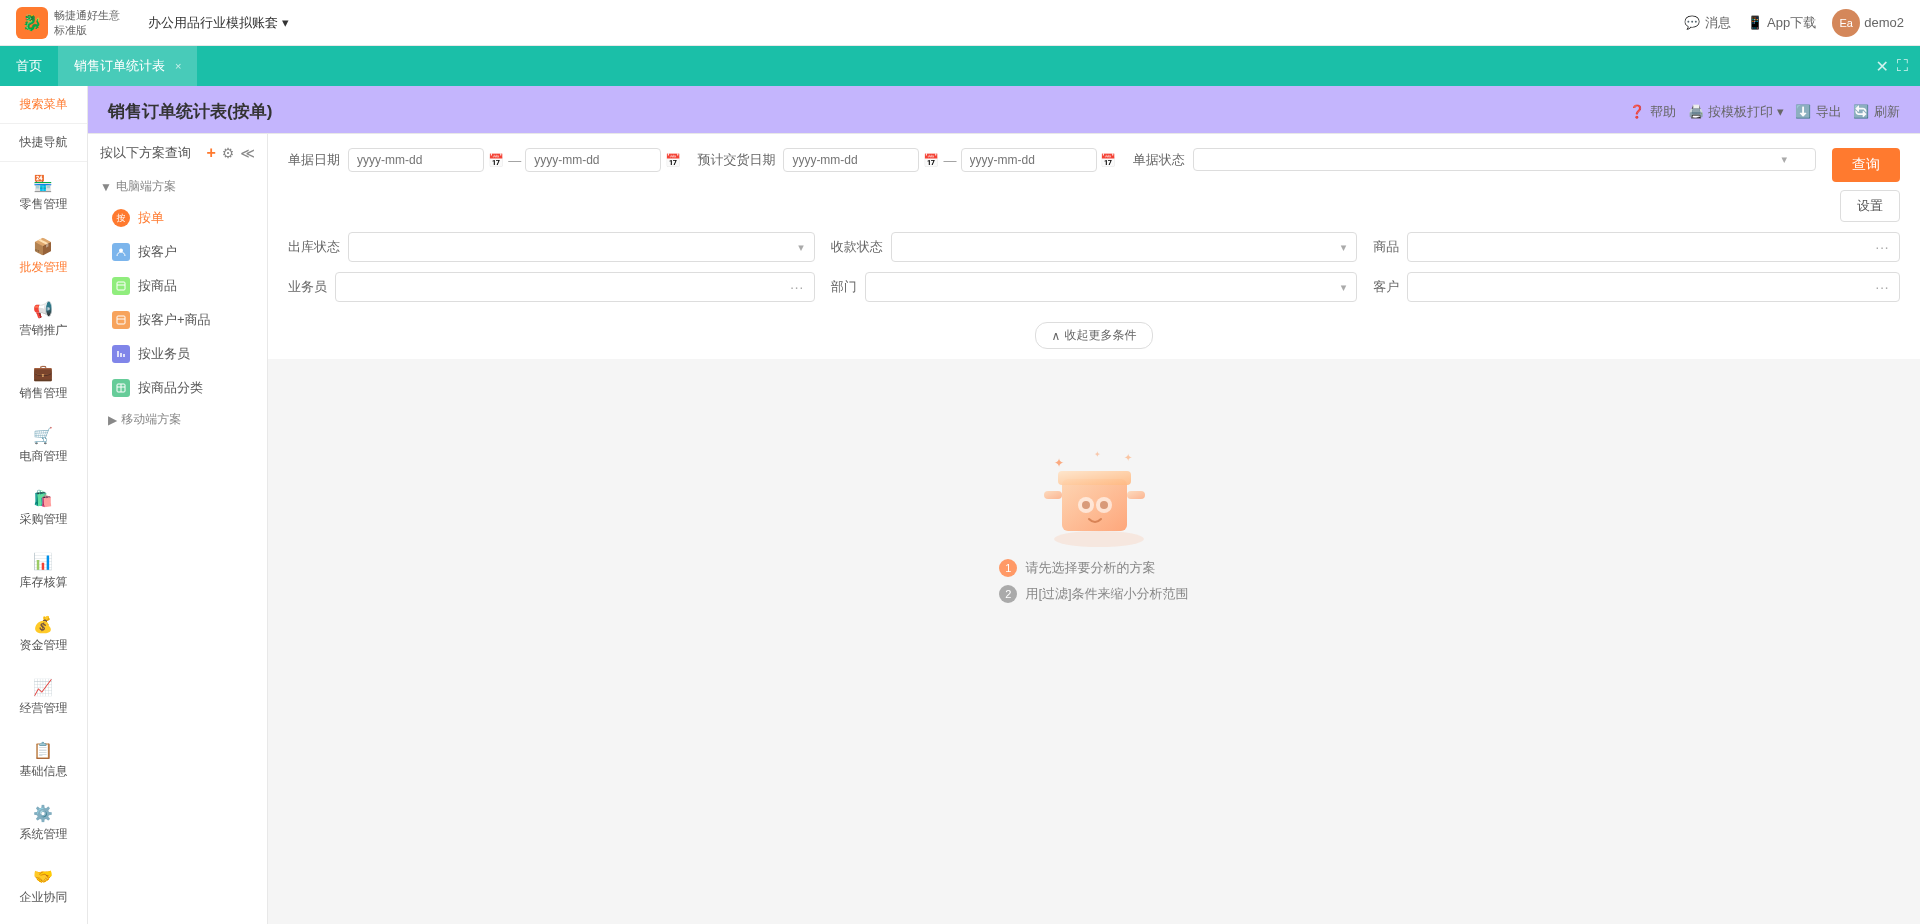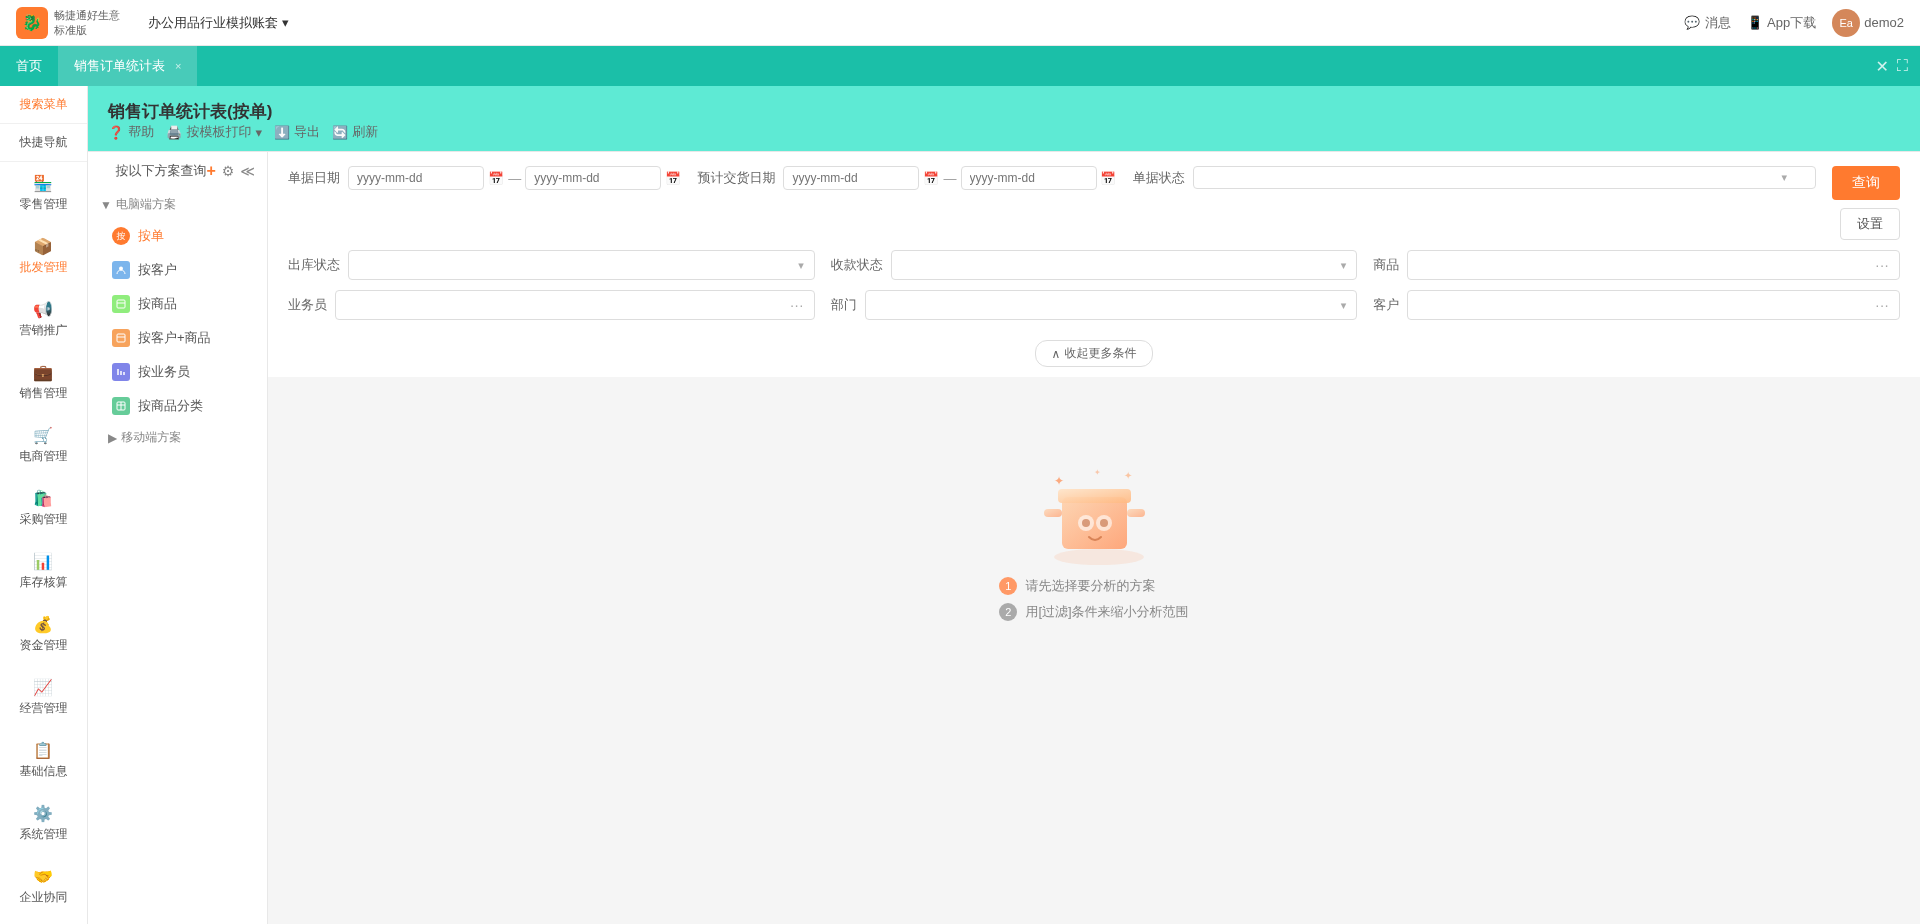--- a/index.html
+++ b/index.html
@@ -81,42 +81,42 @@
     }
     .sidebar-item .item-icon { font-size: 16px; color: #888; }
     .sidebar-divider { height: 1px; background: #f0f0f0; margin: 0 8px; }
 
     
     .content-area { flex: 1; display: flex; flex-direction: column; overflow: hidden; }
 
     
     .page-header {
       padding: 14px 20px 10px;
-      background: #5eead4;
+      background: #c4b5fd;
       border-bottom: 1px solid #e8e8e8;
-      display: flex; align-items: flex-start; justify-content: space-between; flex-direction: column;
+      display: flex; align-items: center; justify-content: space-between;
     }
     .page-title { font-size: 17px; font-weight: 600; color: #333; }
     .page-header-actions { display: flex; align-items: center; gap: 12px; font-size: 13px; color: #666; }
     .page-header-actions .action-btn { display: flex; align-items: center; gap: 4px; cursor: pointer; }
 
     
     .inner-layout { display: flex; flex: 1; overflow: hidden; }
 
     
     .scheme-panel {
       width: 180px;
       background: #fff;
       border-right: 1px solid #e8e8e8;
       flex-shrink: 0;
       overflow-y: auto;
     }
     .scheme-header {
       padding: 10px 12px;
-      display: flex; align-items: center; justify-content: flex-end;
+      display: flex; align-items: center; justify-content: space-between;
       font-size: 13px; color: #555; font-weight: 500;
     }
     .scheme-header-actions { display: flex; align-items: center; gap: 6px; }
     .scheme-header-actions span { color: #888; cursor: pointer; font-size: 14px; }
     .scheme-group-title {
       padding: 6px 12px;
       font-size: 12px; color: #888;
       display: flex; align-items: center; gap: 4px;
     }
     .scheme-item {

